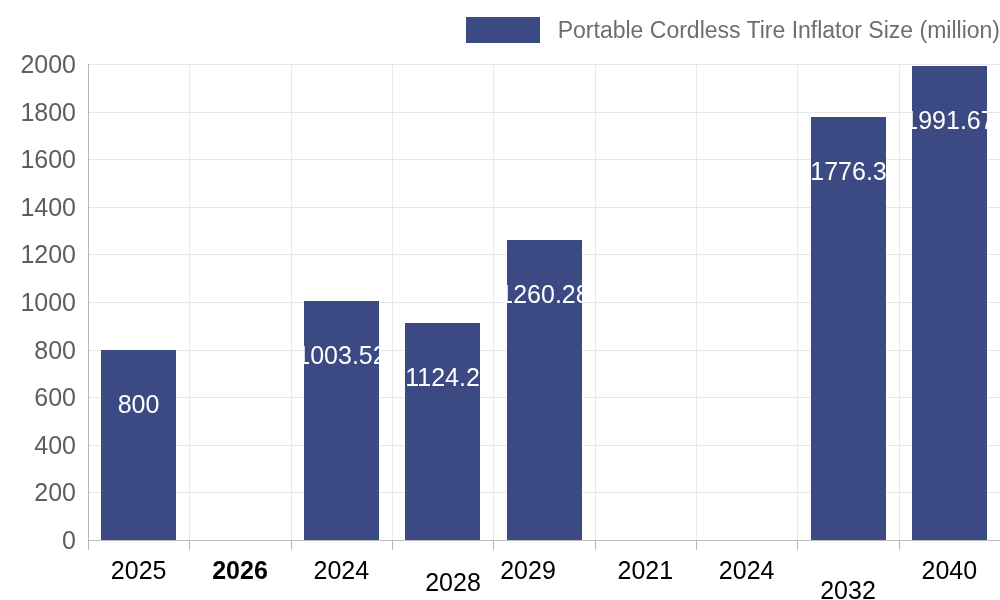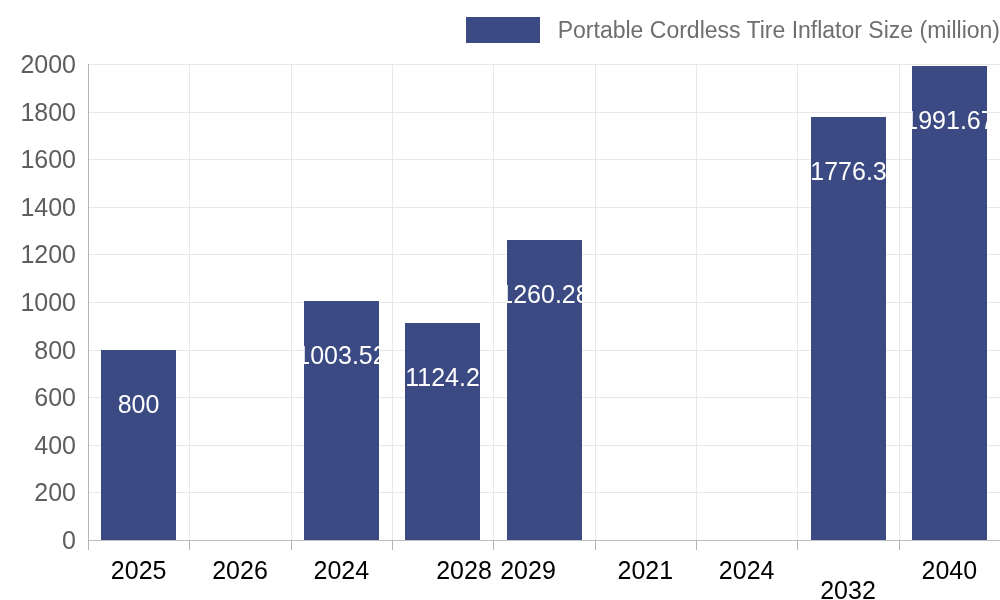--- a/index.html
+++ b/index.html
@@ -197,25 +197,25 @@
       <div class="ytick" style="top: 142.8px;">1400</div>
       <div class="ytick" style="top: 95.2px;">1600</div>
       <div class="ytick" style="top: 47.6px;">1800</div>
       <div class="ytick" style="top: 0px;">2000</div>
     </div>
 
   <div id="xtick-layer">
       <div class="xtick-mark" style="left: 88px;"></div>
       <div class="xtick-label" style="left: 138.667px;">2025</div>
       <div class="xtick-mark" style="left: 189px;"></div>
-      <div class="xtick-label" style="left: 240px;">2026</div>
+      <div class="xtick-label" style="left: 240px; font-weight: bold;">2026</div>
       <div class="xtick-mark" style="left: 291px;"></div>
       <div class="xtick-label" style="left: 341.333px;">2024</div>
       <div class="xtick-mark" style="left: 392px;"></div>
-      <div class="xtick-label" style="left: 464px;">2028</div>
+      <div class="xtick-label" style="left: 453px; margin-top: 12px;">2028</div>
       <div class="xtick-mark" style="left: 493px;"></div>
       <div class="xtick-label" style="left: 528px;">2029</div>
       <div class="xtick-mark" style="left: 595px;"></div>
       <div class="xtick-label" style="left: 645.333px;">2021</div>
       <div class="xtick-mark" style="left: 696px;"></div>
       <div class="xtick-label" style="left: 746.667px;">2024</div>
       <div class="xtick-mark" style="left: 797px;"></div>
       <div class="xtick-label" style="left: 848px; margin-top: 20px;">2032</div>
       <div class="xtick-mark" style="left: 899px;"></div>
       <div class="xtick-label" style="left: 949.333px;">2040</div>

